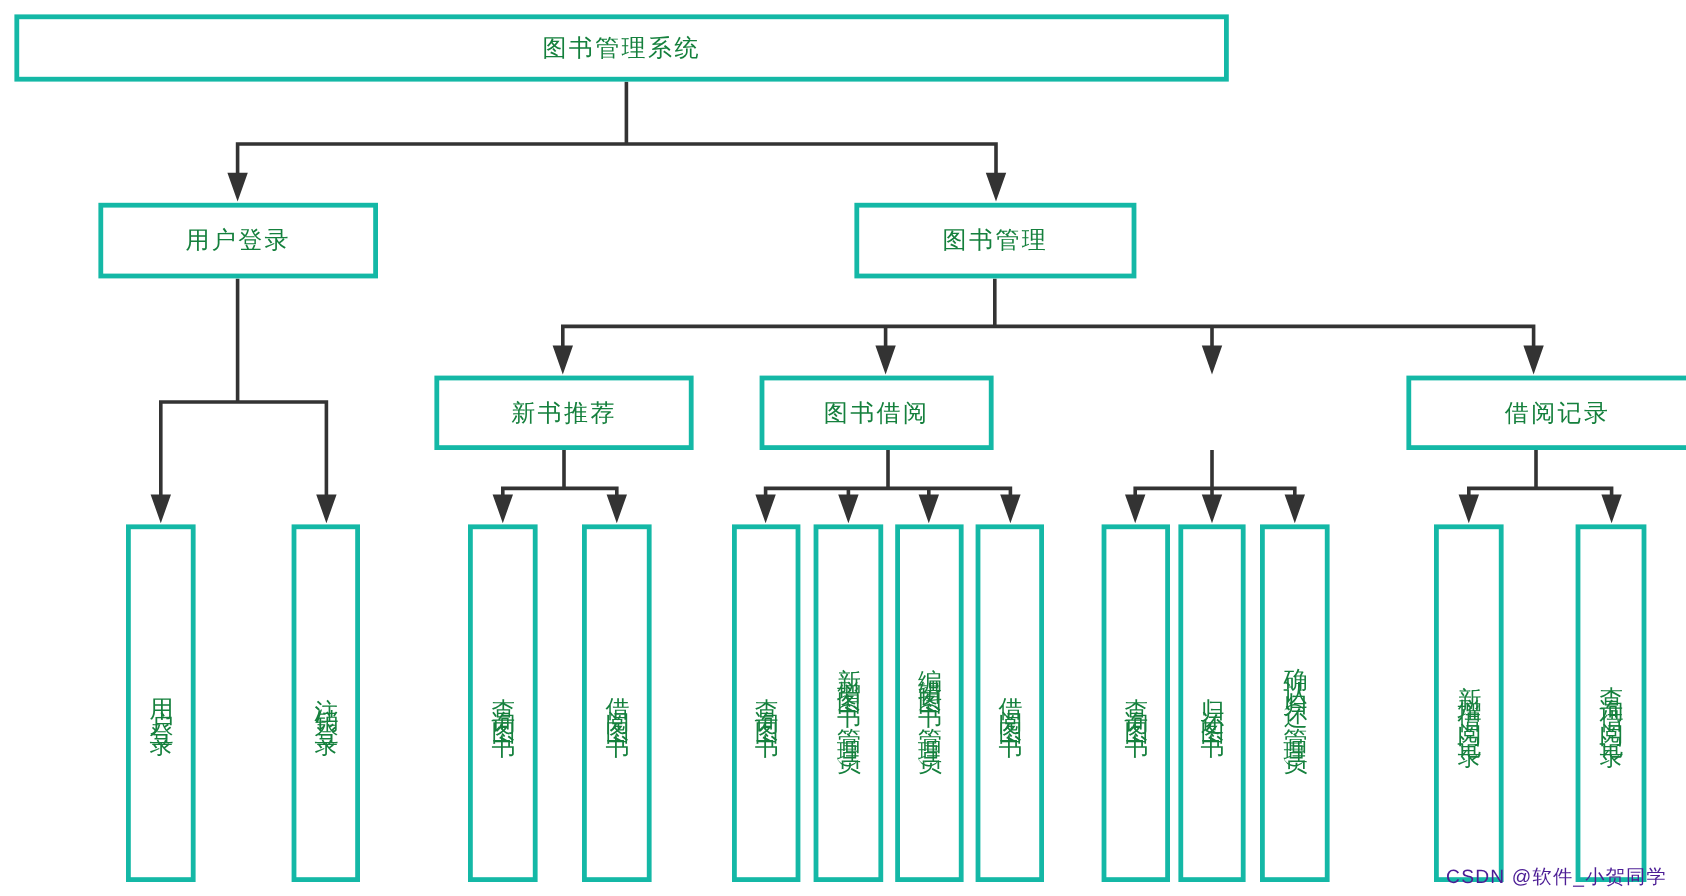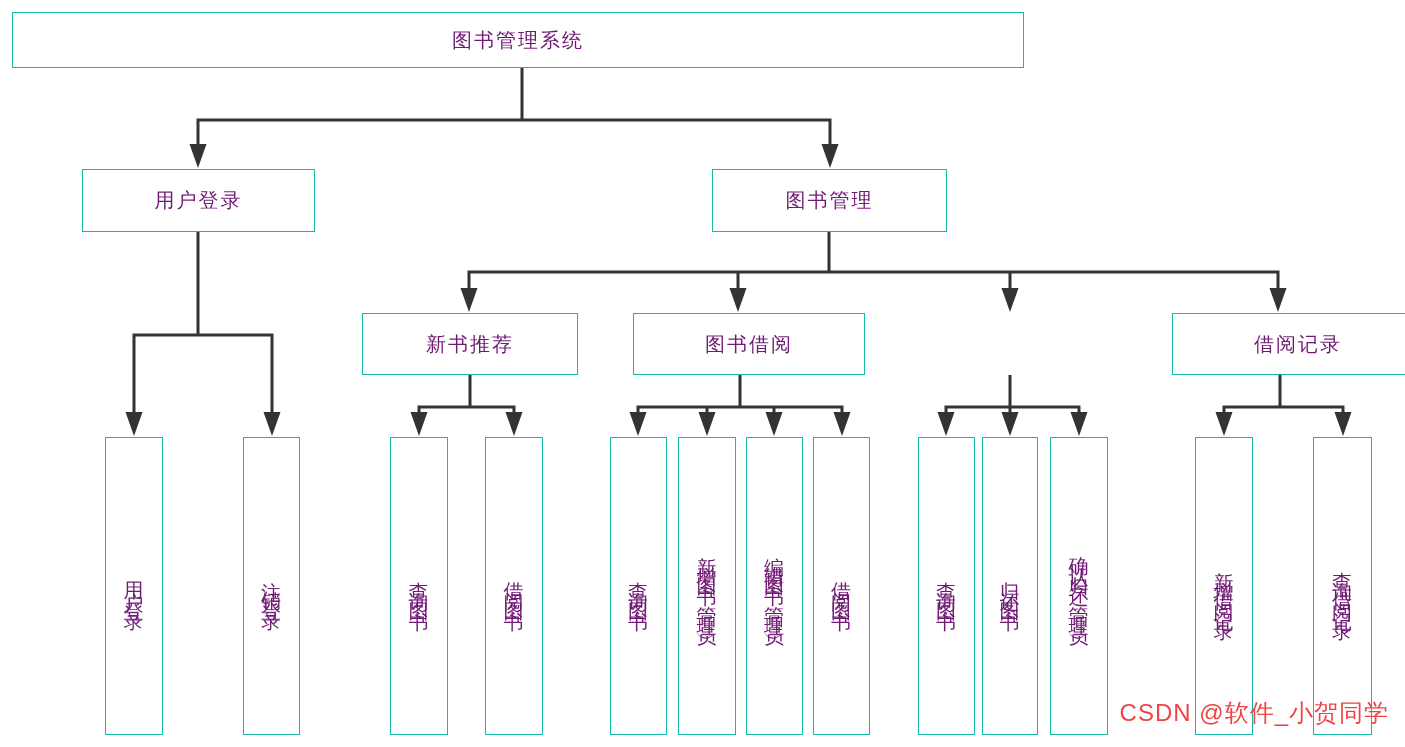--- a/index.html
+++ b/index.html
@@ -2,30 +2,30 @@
 <html><head>
 <meta charset="utf-8">
 <style>
   html,body{margin:0;padding:0;background:#fff;}
   .canvas{
     position:relative;width:1405px;height:747px;background:#ffffff;
     font-family:"Liberation Sans","DejaVu Sans",sans-serif;overflow:hidden;
   }
   .lines{position:absolute;left:0;top:0;}
   .box,.vbox{
-    position:absolute;box-sizing:border-box;border:1px solid #14b8a6;background:#ffffff;
-    display:flex;align-items:center;justify-content:center;color:#701a75;
+    position:absolute;box-sizing:border-box;border:4px solid #14b8a6;background:#ffffff;
+    display:flex;align-items:center;justify-content:center;color:#15803d;
   }
   .box{font-size:20px;letter-spacing:2px;}
   .vbox{
     writing-mode:vertical-rl;font-size:20px;letter-spacing:10px;line-height:1;
     text-align:center;
   }
   .watermark{
-    position:absolute;right:16px;bottom:18px;font-size:24px;color:#ef4444;
+    position:absolute;right:16px;bottom:5px;font-size:16px;color:#4c1d95;
     letter-spacing:1px;white-space:nowrap;
   }
 </style>
 </head>
 <body>
 
 <div class="canvas">
 
   <svg class="lines" width="1405" height="747" viewBox="0 0 1405 747">
     <path d="M522 68 V120 M198 150 V120 H830 V150
@@ -46,21 +46,21 @@
              M1070.5 412 h17 L1079 436 Z M1215.5 412 h17 L1224 436 Z
              M1334.5 412 h17 L1343 436 Z" fill="#333333" stroke="none"></path>
   </svg>
 
   <div class="box" style="left:12px;top:12px;width:1012px;height:56px">图书管理系统</div>
 
   <div class="box" style="left:82px;top:169px;width:233px;height:63px">用户登录</div>
   <div class="box" style="left:712px;top:169px;width:235px;height:63px">图书管理</div>
 
   <div class="box" style="left:362px;top:313px;width:216px;height:62px">新书推荐</div>
-  <div class="box" style="left:633px;top:313px;width:232px;height:62px">图书借阅</div>
+  <div class="box" style="left:633px;top:313px;width:195px;height:62px">图书借阅</div>
   <div class="box" style="left:1172px;top:313px;width:252px;height:62px">借阅记录</div>
 
   <div class="vbox" style="left:105px;top:437px;width:58px;height:298px">用户登录</div>
   <div class="vbox" style="left:243px;top:437px;width:57px;height:298px">注销登录</div>
 
   <div class="vbox" style="left:390px;top:437px;width:58px;height:298px">查询图书</div>
   <div class="vbox" style="left:485px;top:437px;width:58px;height:298px">借阅图书</div>
 
   <div class="vbox" style="left:610px;top:437px;width:57px;height:298px">查询图书</div>
   <div class="vbox" style="left:678px;top:437px;width:58px;height:298px">新增图书（管理员）</div>

